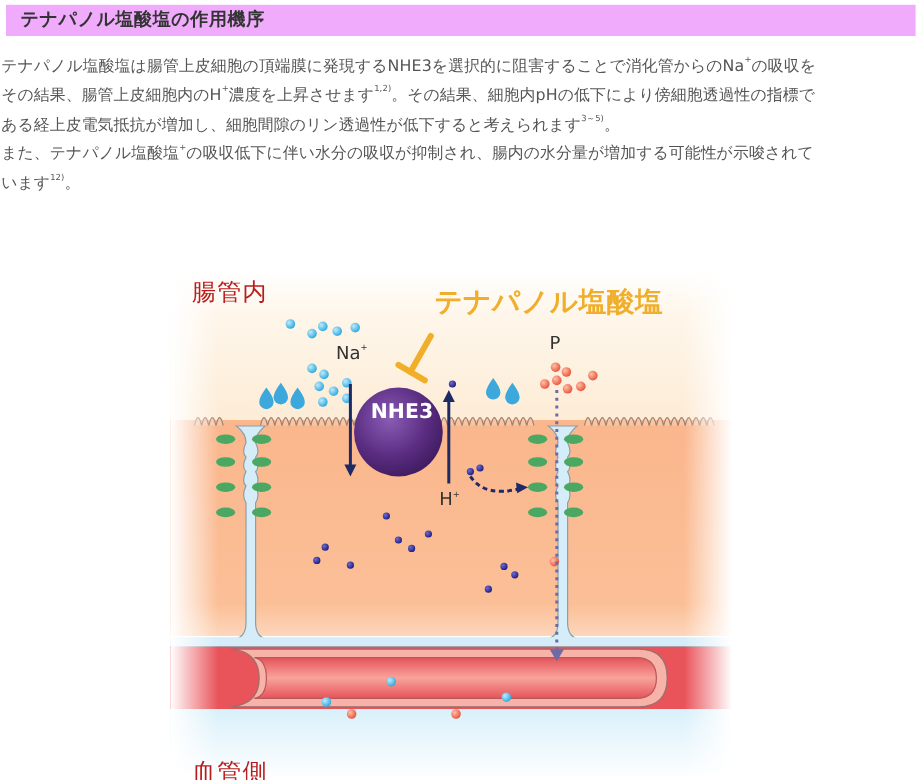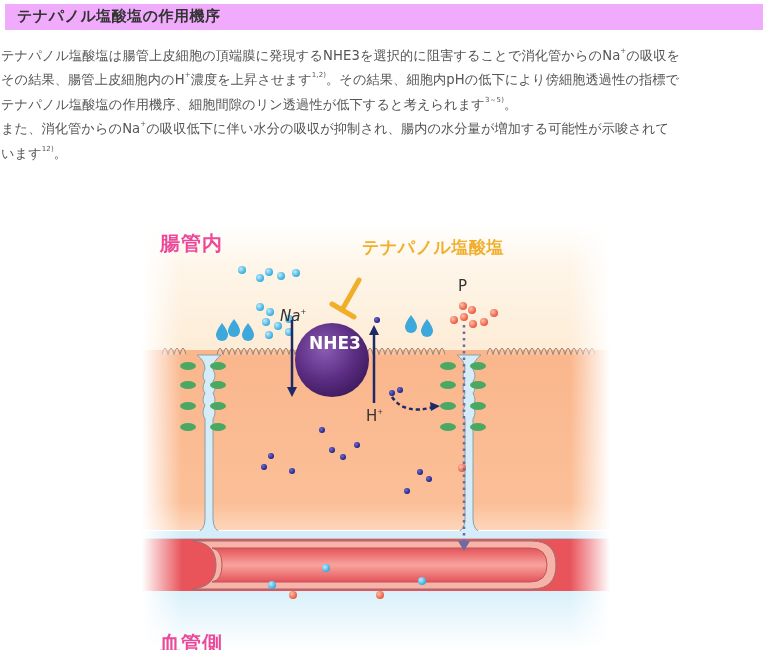--- a/index.html
+++ b/index.html
@@ -8,40 +8,40 @@
   .header-bar { position:absolute; left:5px; top:4px; width:758px; height:26px;
                 background:#f0abfc; }
   .header-title { position:absolute; left:12px; top:3px; font-size:15px; font-weight:bold;
                   color:#333; letter-spacing:0.5px; }
   .body-text { position:absolute; left:1px; top:44px; width:760px; font-size:13.2px;
                line-height:24.4px; color:#555; letter-spacing:0.1px; }
   .body-text p { margin:0; }
   sup { font-size:7px; vertical-align:7px; line-height:0; }
 
   .diagram { position:absolute; left:142px; top:225px; width:468px; height:425px; }
-  .lbl { position:absolute; font-weight:bold; color:#ec4899; font-size:20px; letter-spacing:1px; }
-  .drug-label { position:absolute; font-weight:bold; color:#f0ae2a; font-size:17px; letter-spacing:0.5px; }
+  .lbl { position:absolute; font-weight:normal; color:#b91c1c; font-size:20px; letter-spacing:1px; }
+  .drug-label { position:absolute; font-weight:bold; color:#f0ae2a; font-size:23px; letter-spacing:0.5px; }
   .ion-label { position:absolute; color:#333; font-size:15px; }
   .nhe3-text { position:absolute; color:#fff; font-size:17px; font-weight:bold; }
 </style>
 </head>
 <body>
 
 <div class="header-bar">
   <span class="header-title">テナパノル塩酸塩の作用機序</span>
 </div>
 
 <div class="body-text">
   <p>
     <span>テナパノル塩酸塩は腸管上皮細胞の頂端膜に発現するNHE3を選択的に阻害することで消化管からのNa</span><sup>+</sup><span>の吸収を</span><br>
     <span>その結果、腸管上皮細胞内のH</span><sup>+</sup><span>濃度を上昇させます</span><sup>1,2)</sup><span>。その結果、細胞内pHの低下により傍細胞透過性の指標で</span><br>
-    <span>テナパノル塩酸塩の作用機序、細胞間隙のリン透過性が低下すると考えられます</span><sup>3～5)</sup><span>。</span>
+    <span>ある経上皮電気抵抗が増加し、細胞間隙のリン透過性が低下すると考えられます</span><sup>3～5)</sup><span>。</span>
   </p>
   <p>
-    <span>また、消化管からのNa</span><sup>+</sup><span>の吸収低下に伴い水分の吸収が抑制され、腸内の水分量が増加する可能性が示唆されて</span><br>
+    <span>また、テナパノル塩酸塩</span><sup>+</sup><span>の吸収低下に伴い水分の吸収が抑制され、腸内の水分量が増加する可能性が示唆されて</span><br>
     <span>います</span><sup>12)</sup><span>。</span>
   </p>
 </div>
 
 <div class="diagram">
   <svg width="468" height="425" viewBox="0 0 468 425">
     <defs>
       <linearGradient id="lumenG" x1="0" y1="0" x2="0" y2="1">
         <stop offset="0" stop-color="#ffffff"></stop>
         <stop offset="0.3" stop-color="#fef6ea"></stop>
@@ -206,16 +206,16 @@
     <g stroke="#f0ae2a" stroke-width="5" stroke-linecap="round">
       <line x1="217" y1="55" x2="200" y2="85"></line>
       <line x1="190" y1="79" x2="212" y2="92"></line>
     </g>
   </svg>
 
   <span class="lbl" style="left:18px; top:5px;">腸管内</span>
   <span class="lbl" style="left:18px; top:393px;margin-top:12px;">血管側</span>
   <span class="drug-label" style="left:220px; top:11px;">テナパノル塩酸塩</span>
   <span class="nhe3-text" style="left:167px; top:108px;">NHE3</span>
-  <span class="ion-label" style="left:138px; top:82px;font-style:italic;"><span>Na</span><sup>+</sup></span>
+  <span class="ion-label" style="left:138px; top:60px;"><span>Na</span><sup>+</sup></span>
   <span class="ion-label" style="left:224px; top:182px;"><span>H</span><sup>+</sup></span>
   <span class="ion-label" style="left:316px; top:52px;">P</span>
 </div>
 
 </body></html>

